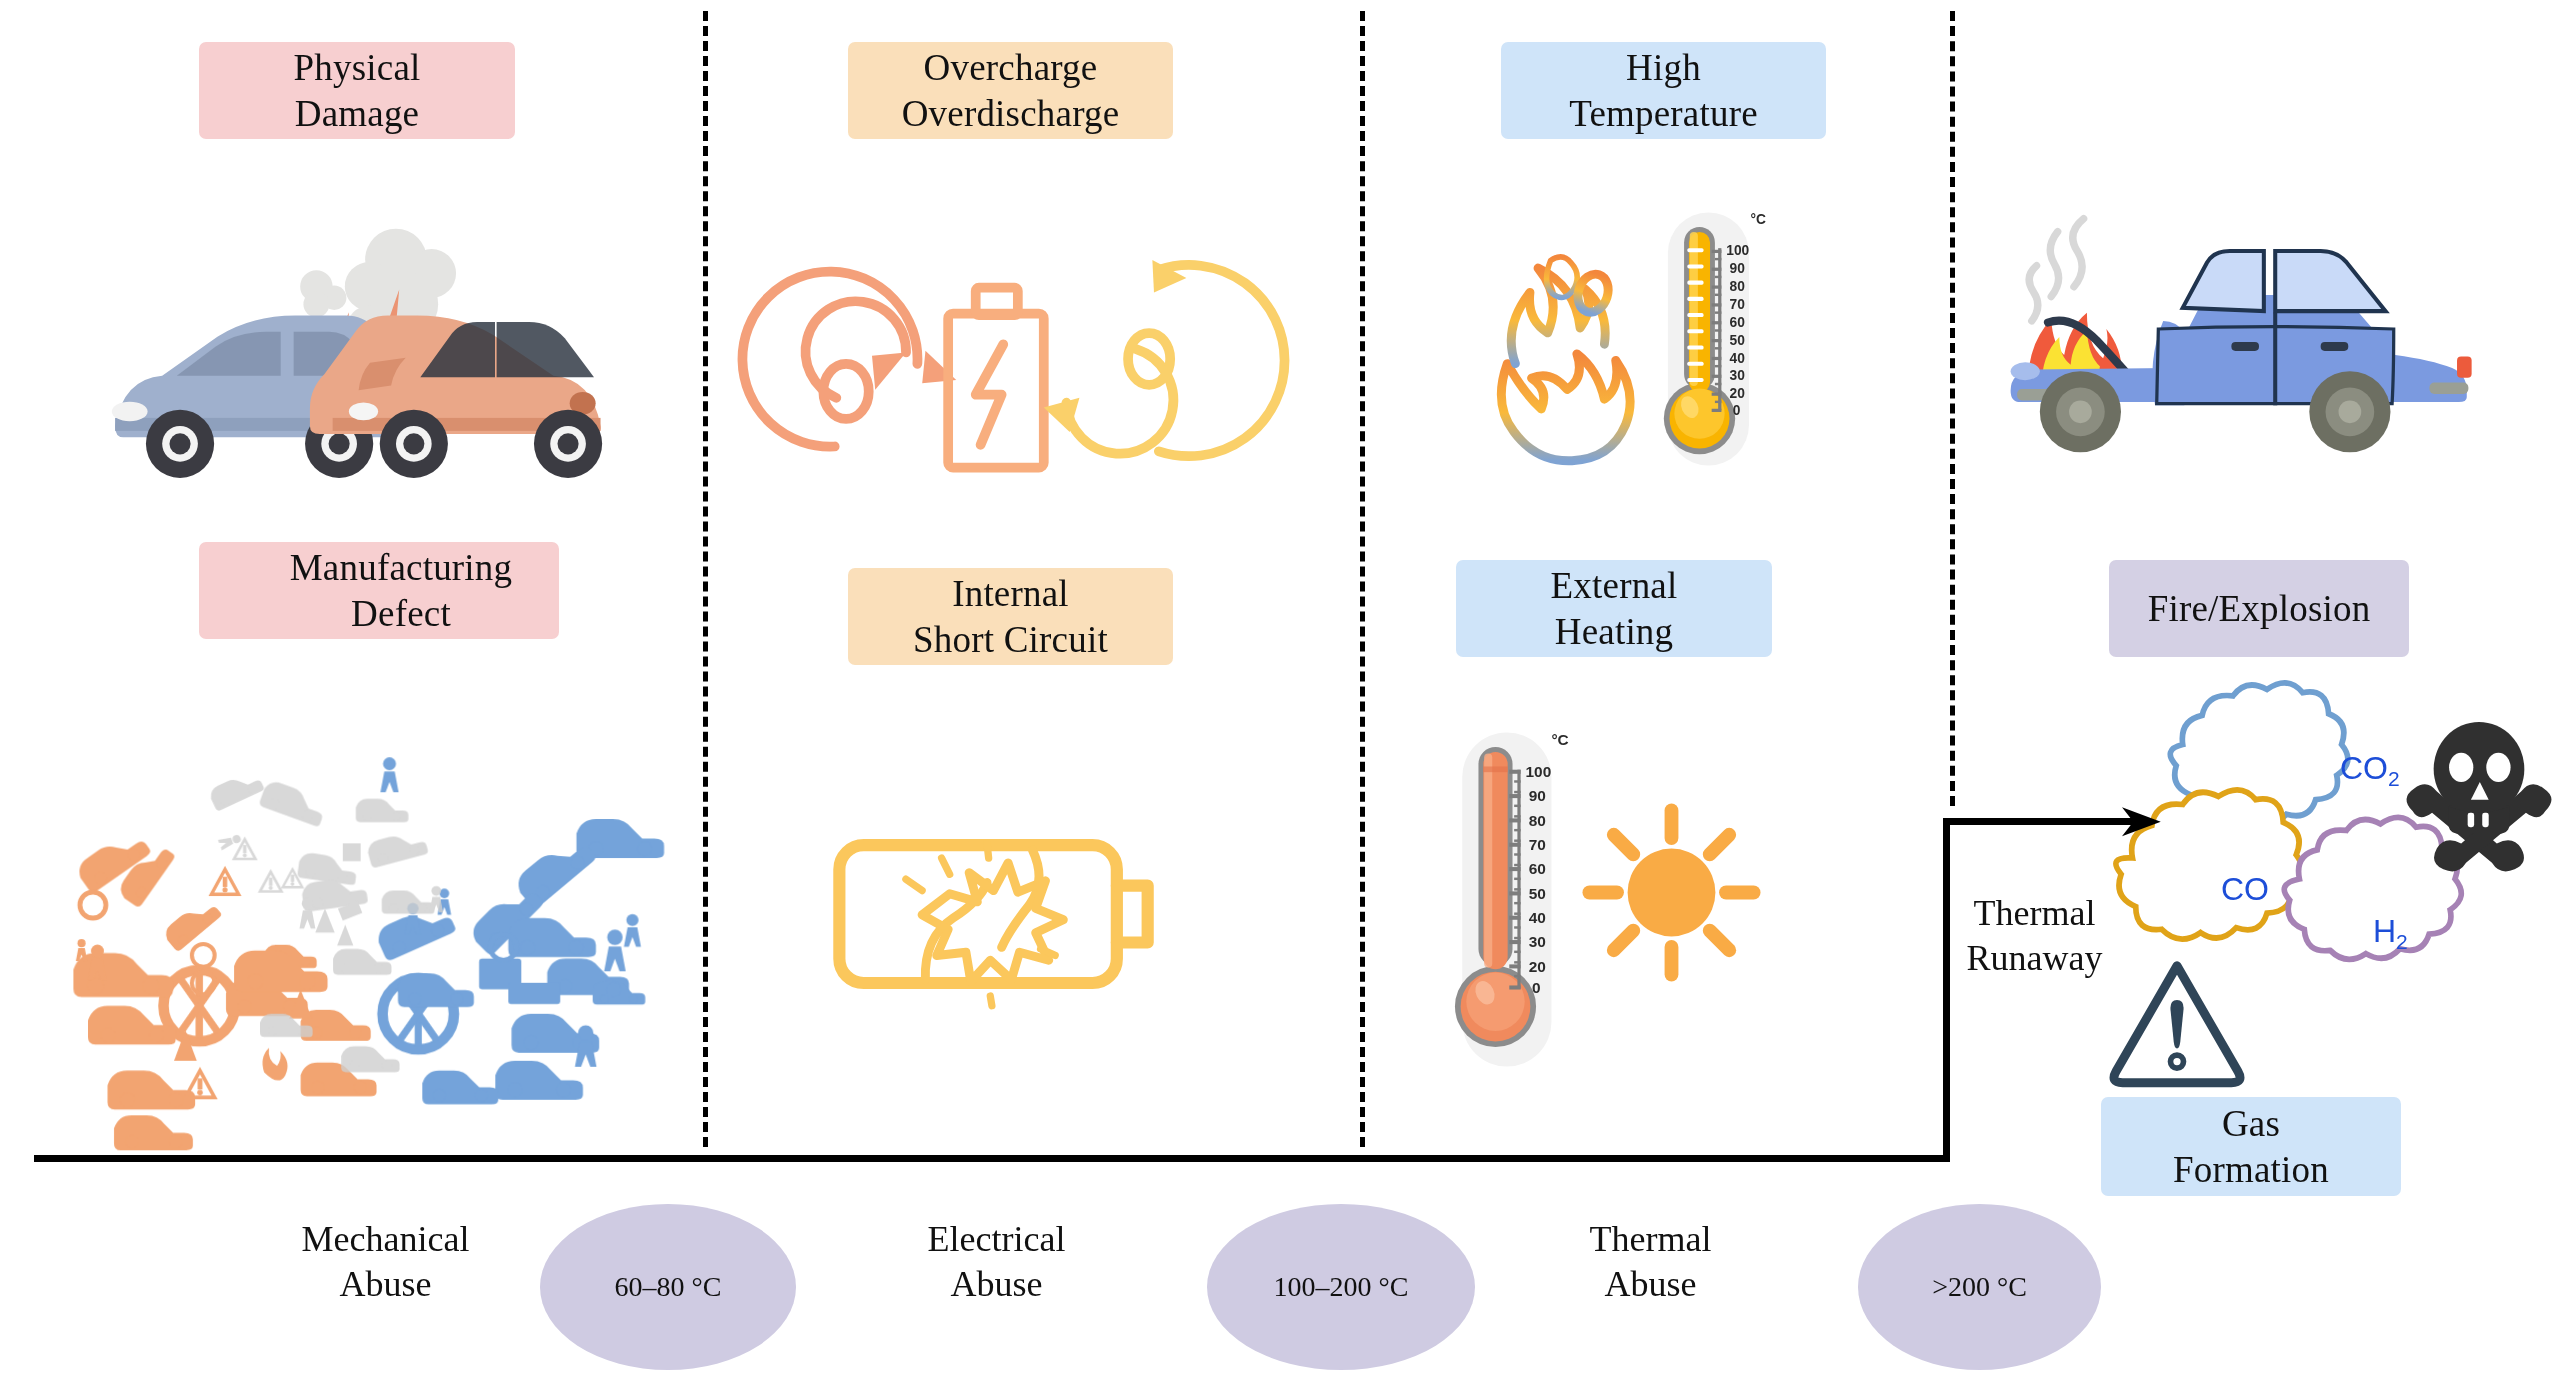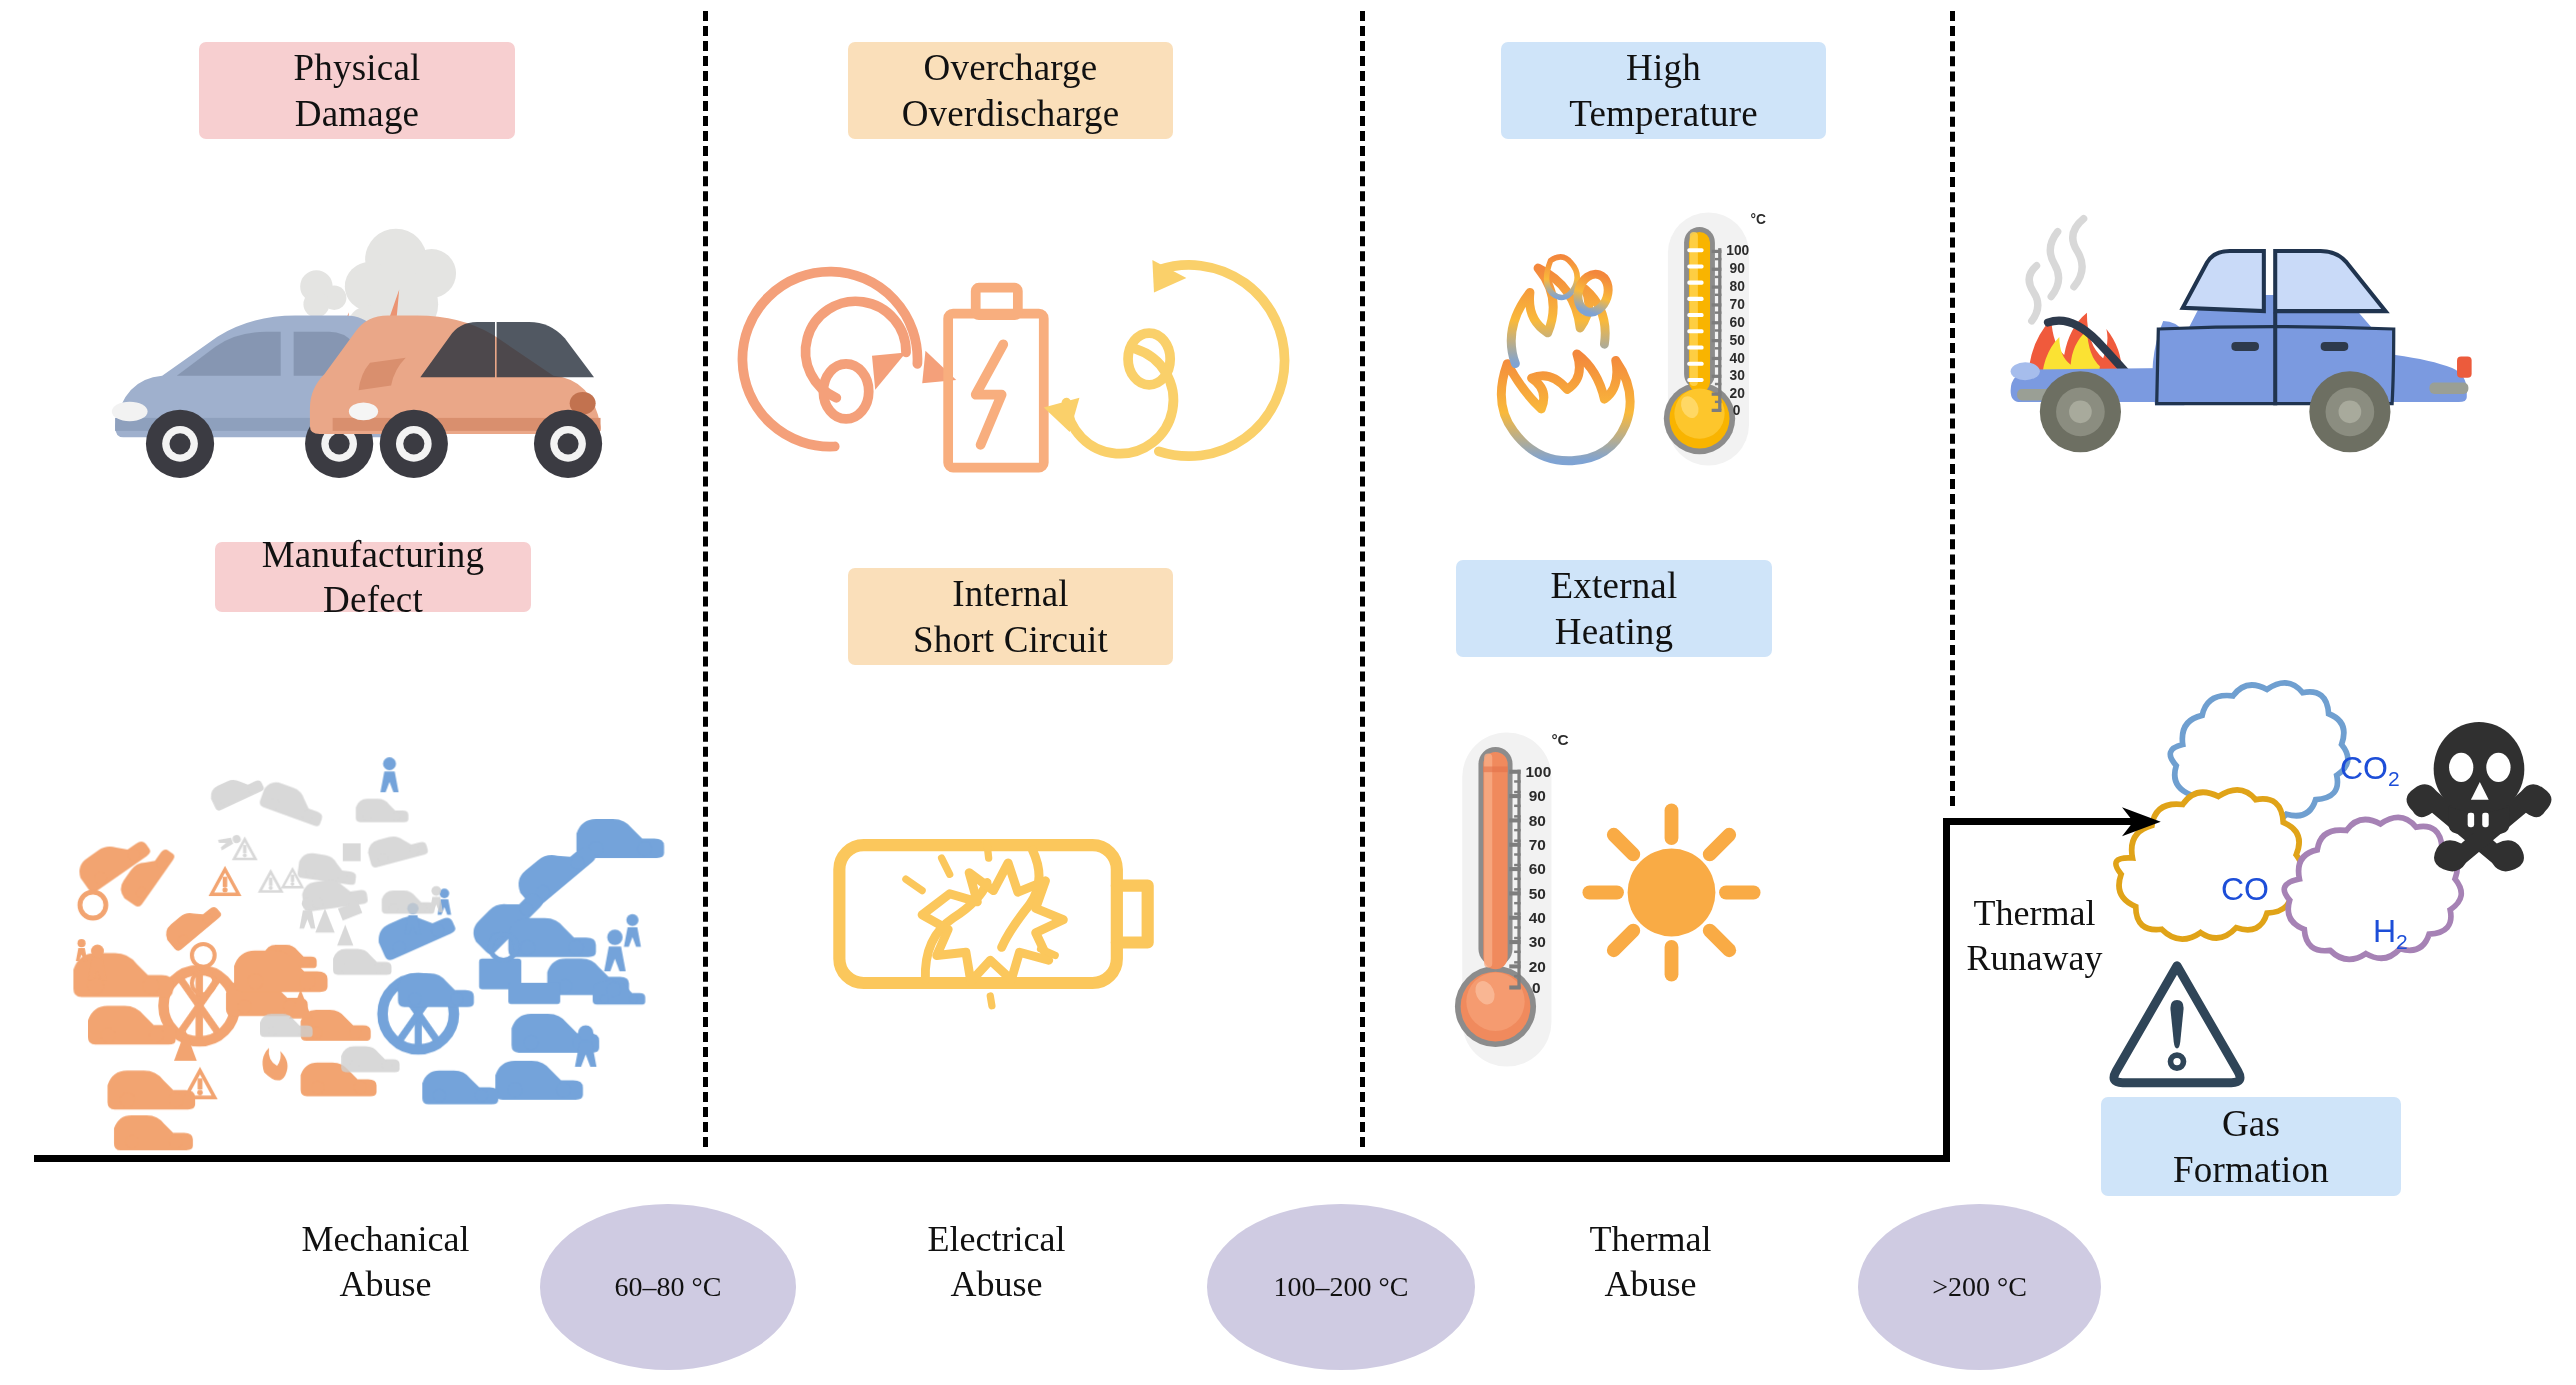--- a/index.html
+++ b/index.html
@@ -94,29 +94,30 @@
   <div class="lbl pink" style="left:199px;top:42px;width:316px;height:97px;">Physical
 Damage</div>
 
   <div class="lbl peach" style="left:848px;top:42px;width:325px;height:97px;">Overcharge
 Overdischarge</div>
 
   <div class="lbl blue" style="left:1456px;top:42px;width:325px;height:97px;margin-left:45px;">High
 Temperature</div>
 
 
-  <div class="lbl pink" style="left:215px;top:542px;width:316px;height:70px;">Manufacturing
+  <div class="lbl pink" style="left:199px;top:542px;width:316px;height:97px;padding-left:44px;">Manufacturing
 Defect</div>
 
   <div class="lbl peach" style="left:848px;top:568px;width:325px;height:97px;">Internal
 Short Circuit</div>
 
   <div class="lbl blue" style="left:1456px;top:560px;width:316px;height:97px;">External
 Heating</div>
 
+  <div class="lbl lilac" style="left:2109px;top:560px;width:300px;height:97px;">Fire/Explosion</div>
 
   <div class="art" style="left:81px;top:223px;width:552px;height:268px;">
     <svg viewBox="0 0 680 330" width="552" height="268">
 
       <g fill="#e4e4e2">
         <circle cx="388" cy="45" r="38"></circle>
           <circle cx="432" cy="62" r="30"></circle>
         <circle cx="355" cy="78" r="30"></circle>
           <circle cx="400" cy="100" r="40"></circle>
         <circle cx="355" cy="130" r="28"></circle>

